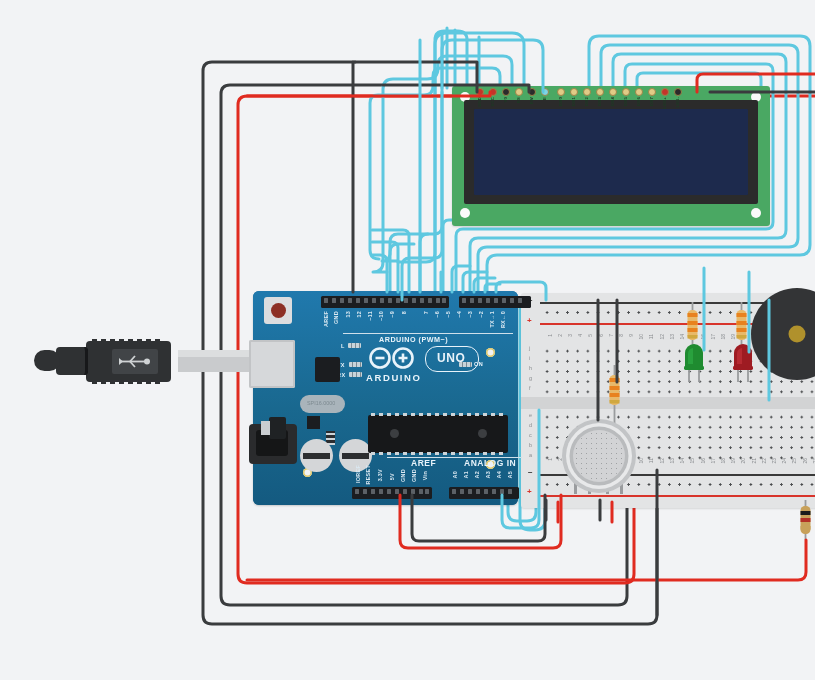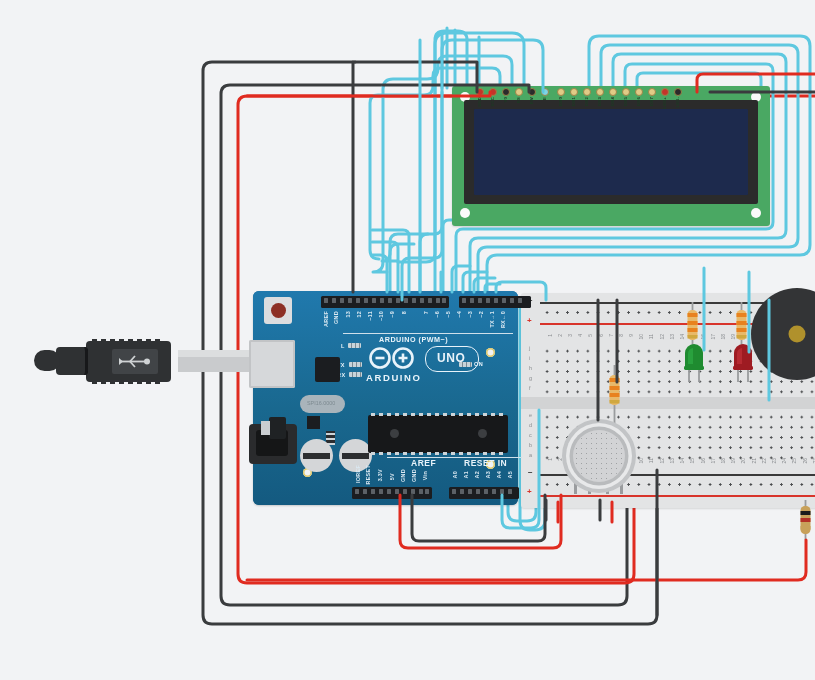--- a/index.html
+++ b/index.html
@@ -247,21 +247,21 @@
 
     <div class="chipdip" style="left:115px;top:124px;width:140px;height:38px;">
       <div class="pins" style="top:-2px;"></div>
       <div class="pins" style="bottom:-2px;"></div>
       <div class="abs" style="left:22px;top:14px;width:9px;height:9px;border-radius:50%;background:#3c3e41;"></div>
       <div class="abs" style="left:110px;top:14px;width:9px;height:9px;border-radius:50%;background:#3c3e41;"></div>
     </div>
 
     <div class="boardtxt" style="left:158px;top:167px;font-size:8.5px;">AREF</div>
     <div class="abs" style="left:134px;top:166px;width:72px;height:1.2px;background:#cfe0ea;"></div>
-    <div class="boardtxt" style="left:211px;top:167px;font-size:8.5px;">RESET IN</div>
+    <div class="boardtxt" style="left:211px;top:167px;font-size:8.5px;">ANALOG IN</div>
     <div class="abs" style="left:206px;top:166px;width:63px;height:1.2px;background:#cfe0ea;"></div>
 
     <div class="pinlabel" style="left:102px;top:174px;">IOREF</div>
     <div class="pinlabel" style="left:112px;top:174px;">RESET</div>
     <div class="pinlabel" style="left:124px;top:178px;">3.3V</div>
     <div class="pinlabel" style="left:136px;top:182px;">5V</div>
     <div class="pinlabel" style="left:147px;top:178px;">GND</div>
     <div class="pinlabel" style="left:158px;top:178px;">GND</div>
     <div class="pinlabel" style="left:169px;top:180px;">Vin</div>
 

